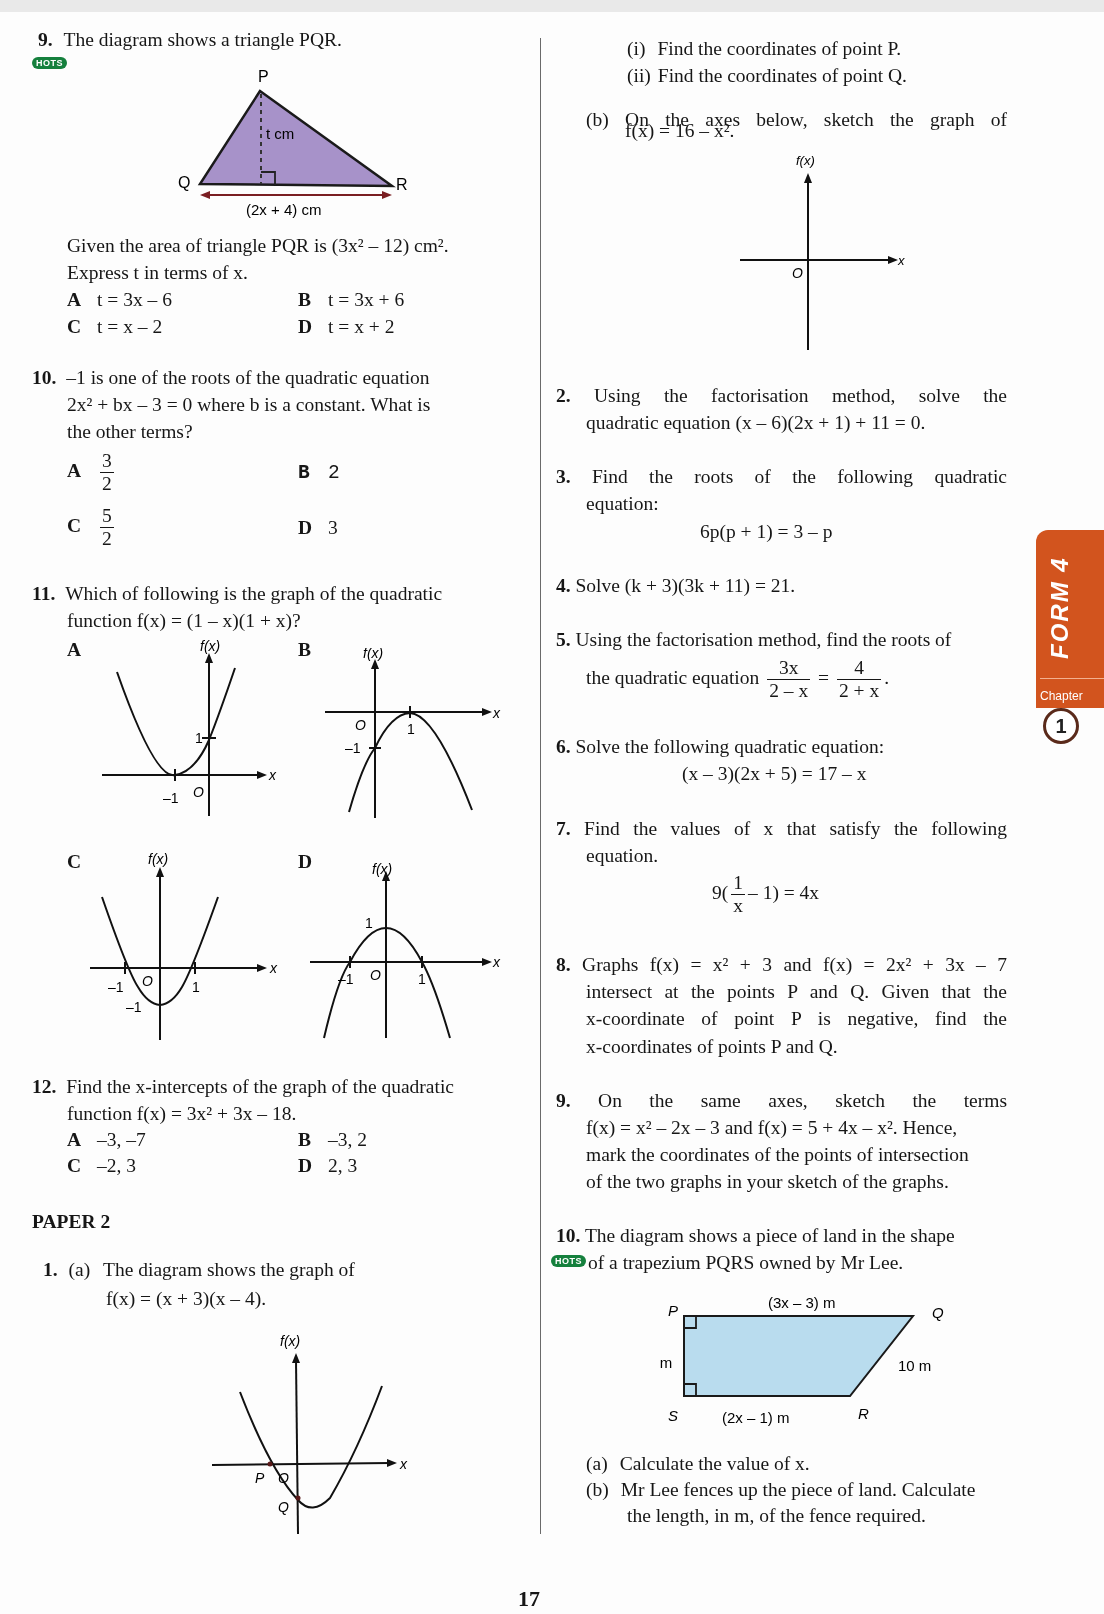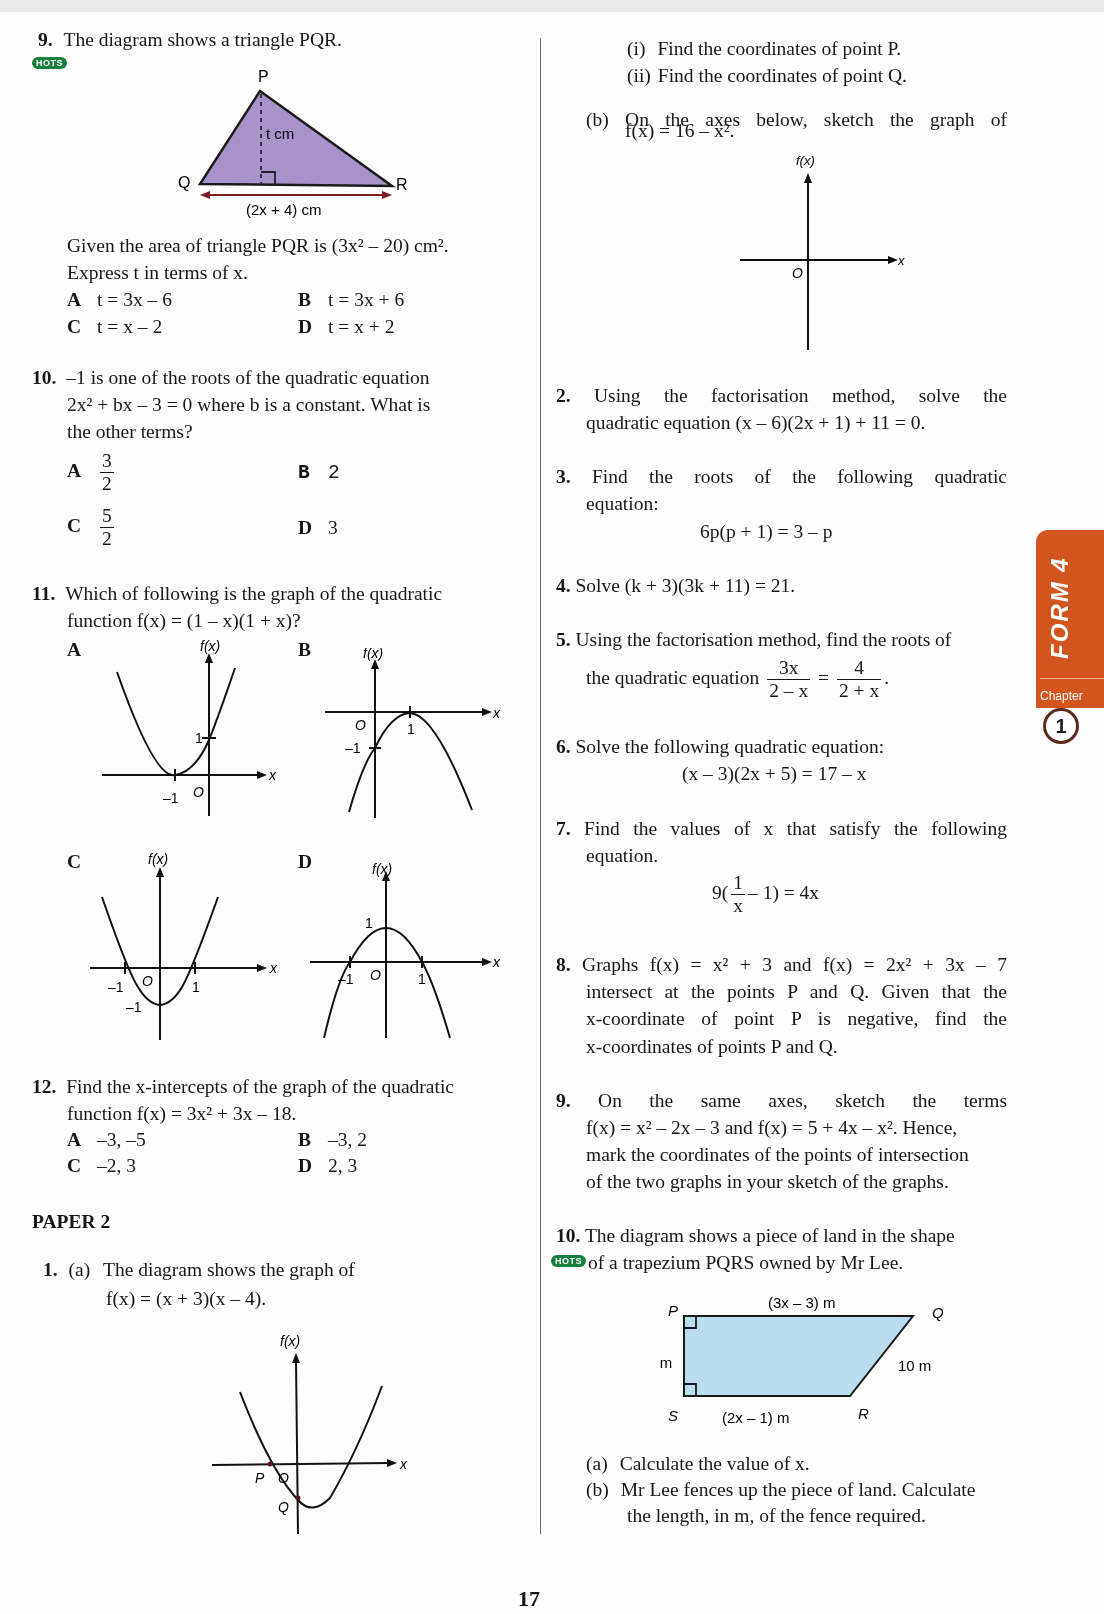--- a/index.html
+++ b/index.html
@@ -66,21 +66,21 @@
   <line x1="36" y1="133" x2="216" y2="133" stroke="#7a1e22" stroke-width="2"></line>
   <polygon points="30,133 40,129 40,137" fill="#7a1e22"></polygon>
   <polygon points="222,133 212,129 212,137" fill="#7a1e22"></polygon>
   <text x="88" y="20" font-size="16">P</text>
   <text x="8" y="126" font-size="16">Q</text>
   <text x="226" y="128" font-size="16">R</text>
   <text x="96" y="77" font-size="15">t cm</text>
   <text x="76" y="153" font-size="15">(2x + 4) cm</text>
 </svg>
 
-<div class="t" style="left:67px;top:232px;">Given the area of triangle PQR is (3x² – 20) cm².</div>
+<div class="t" style="left:67px;top:232px;">Given the area of triangle PQR is (3x² – 12) cm².</div>
 <div class="t" style="left:67px;top:259px;">Express t in terms of x.</div>
 <div class="opt" style="left:67px;top:286px;"><b>A</b><span>t = 3x – 6</span></div>
 <div class="opt" style="left:298px;top:286px;"><b>B</b><span>t = 3x + 6</span></div>
 <div class="opt" style="left:67px;top:313px;"><b>C</b><span>t = x – 2</span></div>
 <div class="opt" style="left:298px;top:313px;"><b>D</b><span>t = x + 2</span></div>
 
 <div class="t" style="left:32px;top:364px;width:475px;">
   <span class="num">10.</span>
   <span style="margin-left:5px">–1 is one of the roots of the quadratic equation</span>
 </div>
@@ -161,21 +161,21 @@
   <text x="55" y="70" font-size="14">1</text>
   <text x="28" y="126" font-size="14">–1</text>
   <text x="108" y="126" font-size="14">1</text>
 </svg>
 
 <div class="t" style="left:32px;top:1073px;">
   <span class="num">12.</span>
   <span style="margin-left:5px">Find the x-intercepts of the graph of the quadratic</span>
 </div>
 <div class="t" style="left:67px;top:1100px;">function f(x) = 3x² + 3x – 18.</div>
-<div class="opt" style="left:67px;top:1126px;"><b>A</b><span>–3, –5</span></div>
+<div class="opt" style="left:67px;top:1126px;"><b>A</b><span>–3, –7</span></div>
 <div class="opt" style="left:298px;top:1126px;"><b>B</b><span>–3, 2</span></div>
 <div class="opt" style="left:67px;top:1152px;"><b>C</b><span>–2, 3</span></div>
 <div class="opt" style="left:298px;top:1152px;"><b>D</b><span>2, 3</span></div>
 
 <div class="t num" style="left:32px;top:1208px;">PAPER 2</div>
 <div class="t" style="left:43px;top:1256px;">
   <span class="num">1.</span>
   <span style="margin-left:6px">(a)</span>
   <span style="margin-left:8px">The diagram shows the graph of</span>
 </div>

